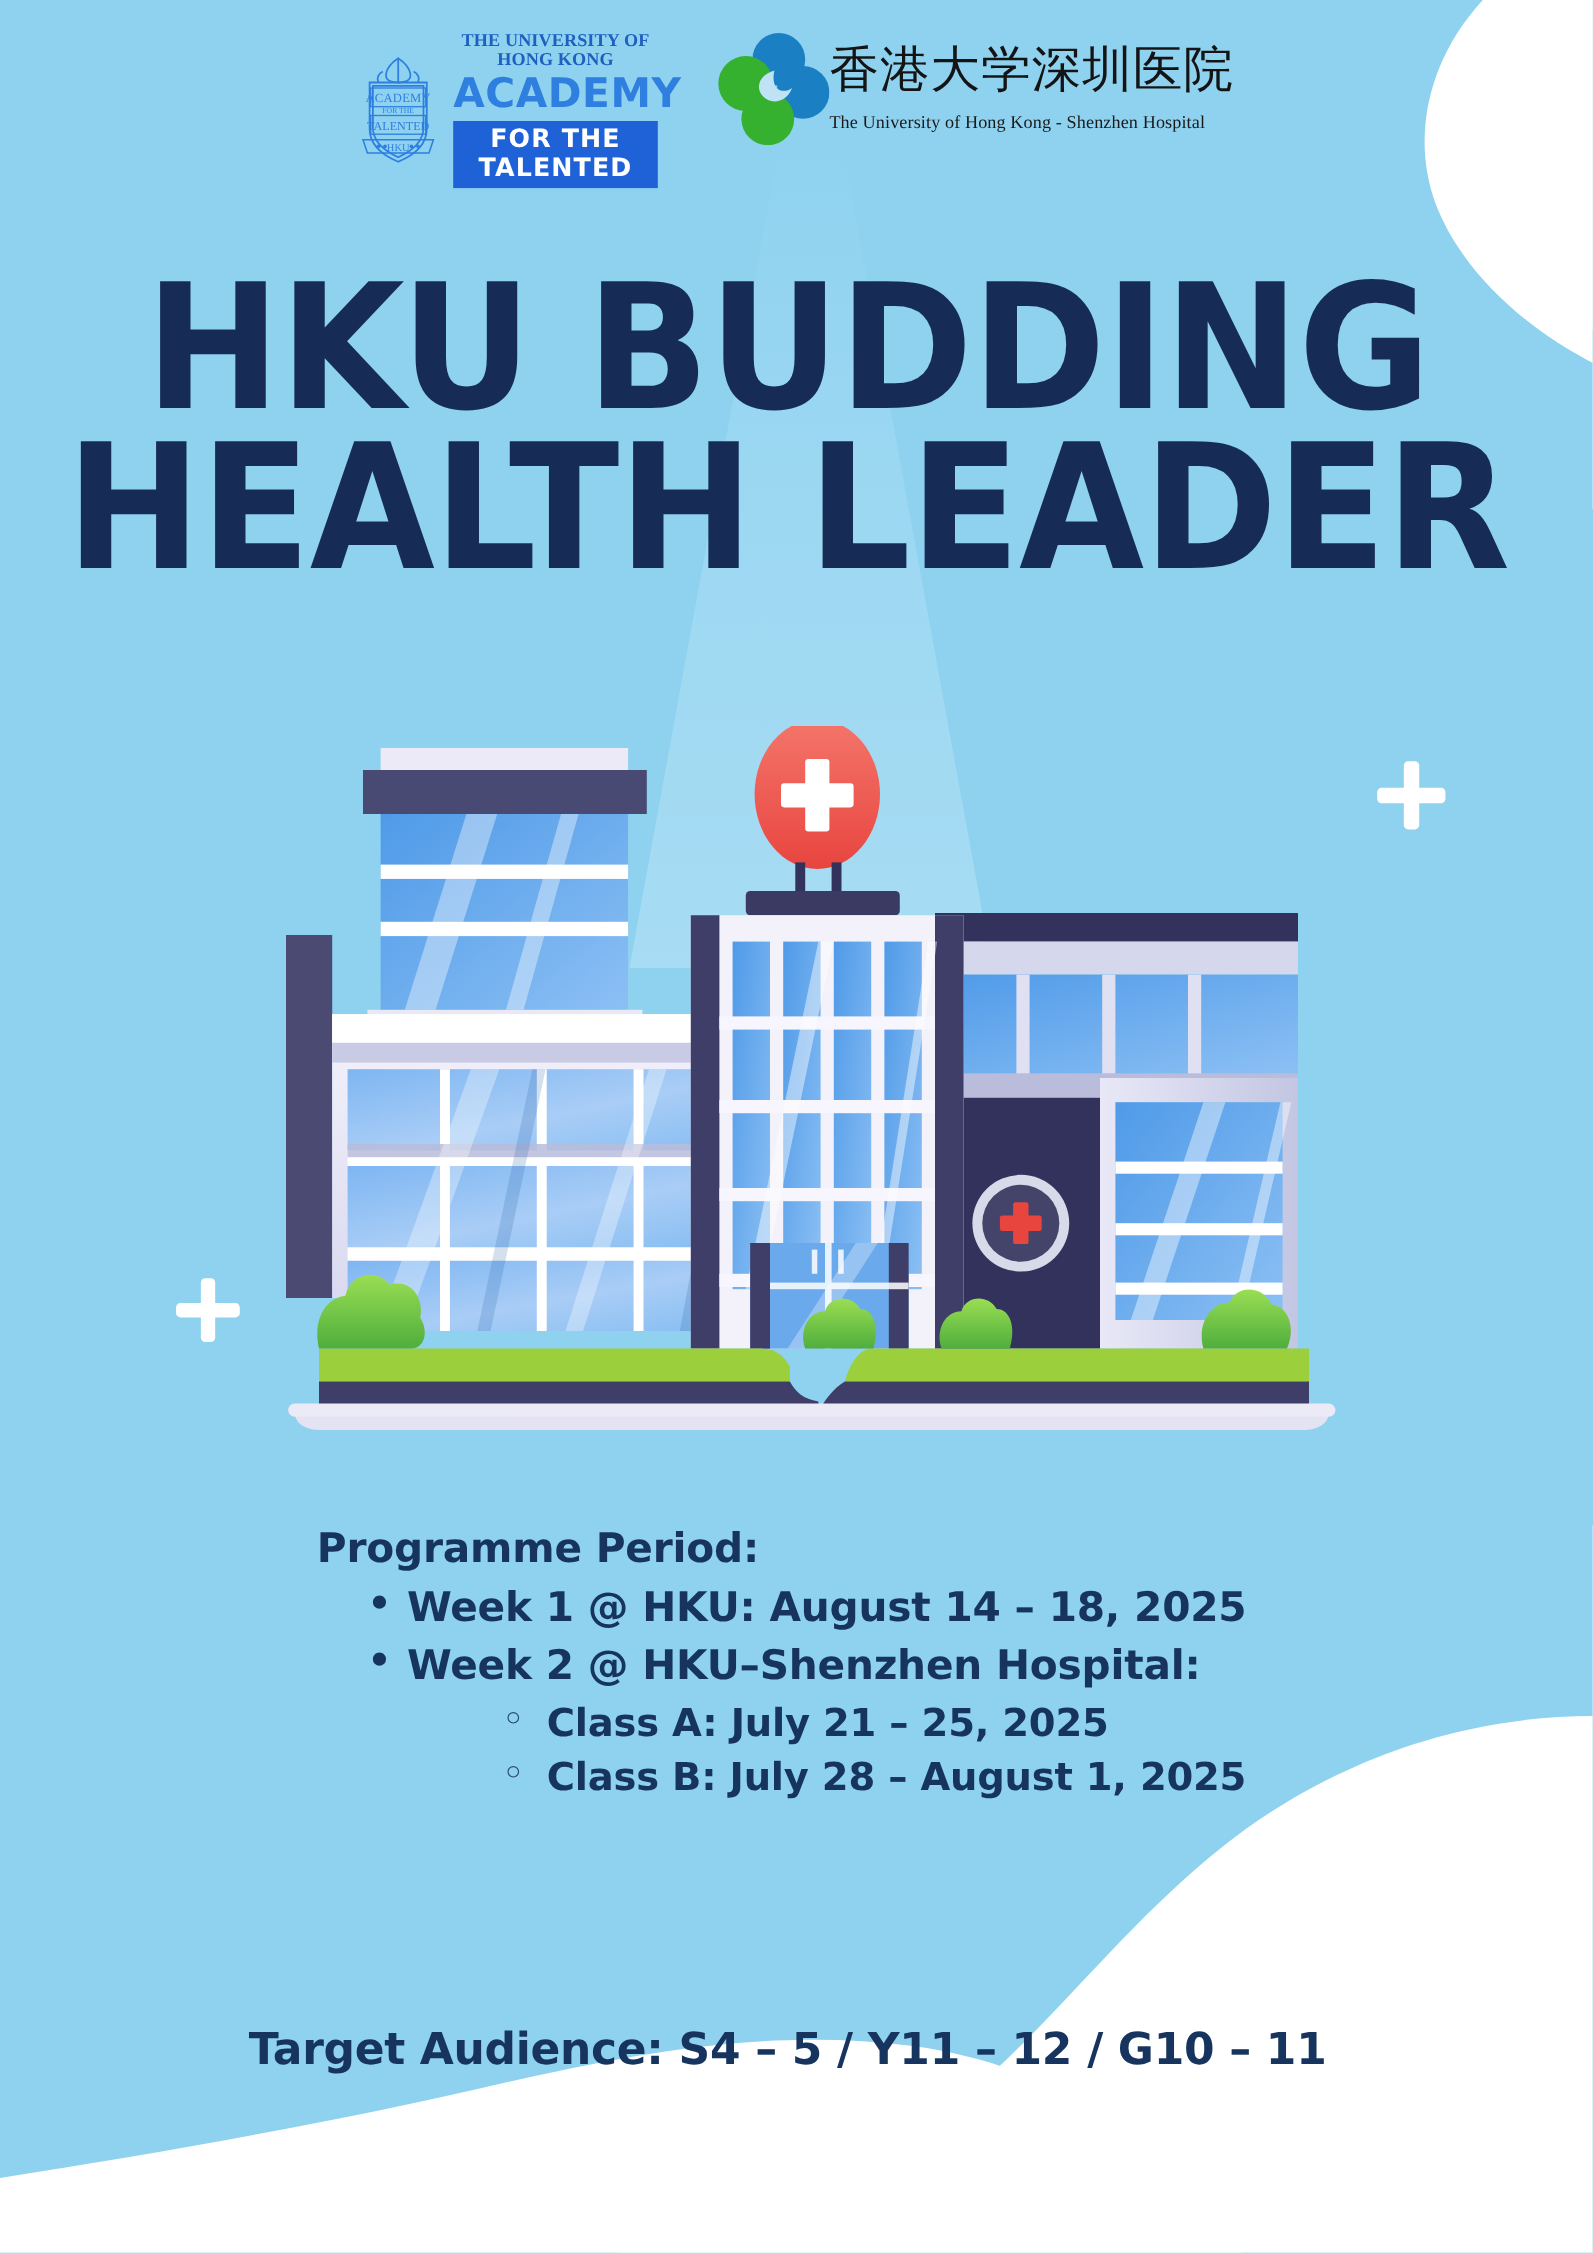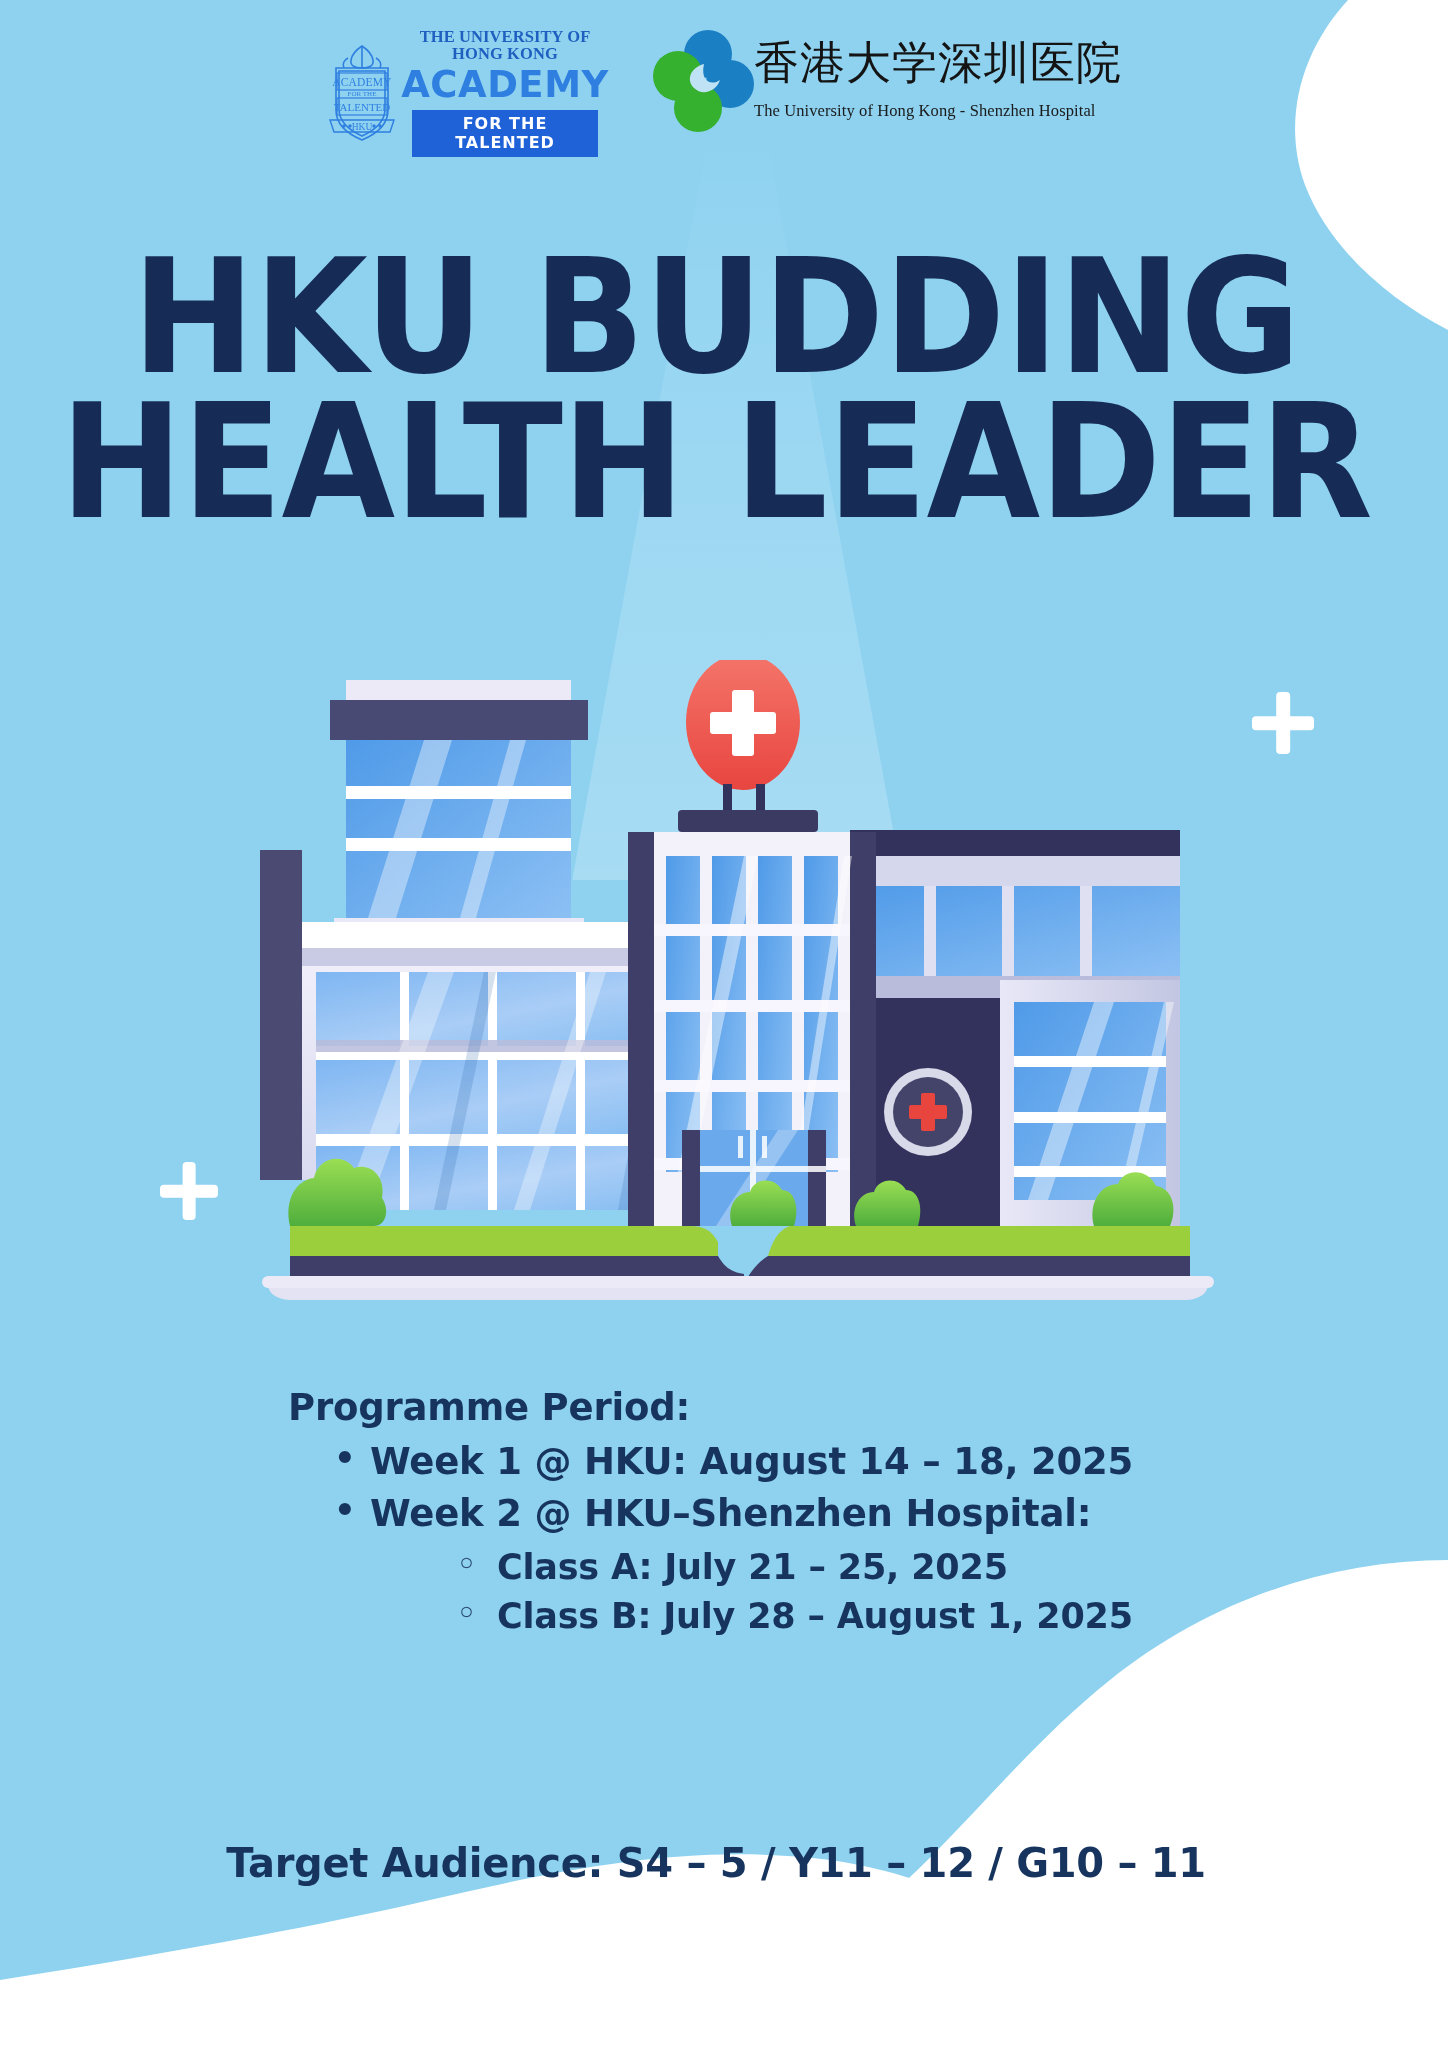--- a/index.html
+++ b/index.html
@@ -30,34 +30,34 @@
   }
 
   
   .header {
     position:absolute; top:28px; left:0; right:0;
     display:flex; justify-content:center; align-items:flex-start; gap:48px;
     z-index:6;
   }
   .logo-hku-academy { display:flex; align-items:center; gap:14px; }
   .crest { width:72px; height:104px; }
-  .academy-block { display:flex; flex-direction:column; align-items:center; width:186px; }
+  .academy-block { display:flex; flex-direction:column; width:186px; }
   .academy-top {
     color:#1f5fbf; font-weight:bold; font-size:16.5px; line-height:1.06;
     text-align:center; letter-spacing:.1px;
     font-family:"Liberation Serif", serif;
   }
   .academy-word {
     color:#2f7fe0; font-size:37px; font-weight:bold; letter-spacing:.5px;
     line-height:1.05; margin-top:3px;
     font-family:"DejaVu Sans", sans-serif;
   }
   .academy-bar {
     margin-top:5px; background:#1f62d8; color:#ffffff;
-    font-size:16px; font-weight:bold; letter-spacing:1px;
+    font-size:23px; font-weight:bold; letter-spacing:1px;
     padding:4px 12px 5px; width:100%; text-align:center;
     font-family:"DejaVu Sans", sans-serif;
   }
   .logo-hkuszh { display:flex; align-items:center; }
   .clover { width:108px; height:104px; }
   .szh-text { display:flex; flex-direction:column; }
   .szh-cn {
     font-family:"Liberation Serif", serif;
     font-size:45px; color:#141414; letter-spacing:1px; line-height:1.08;
     font-weight:normal;

